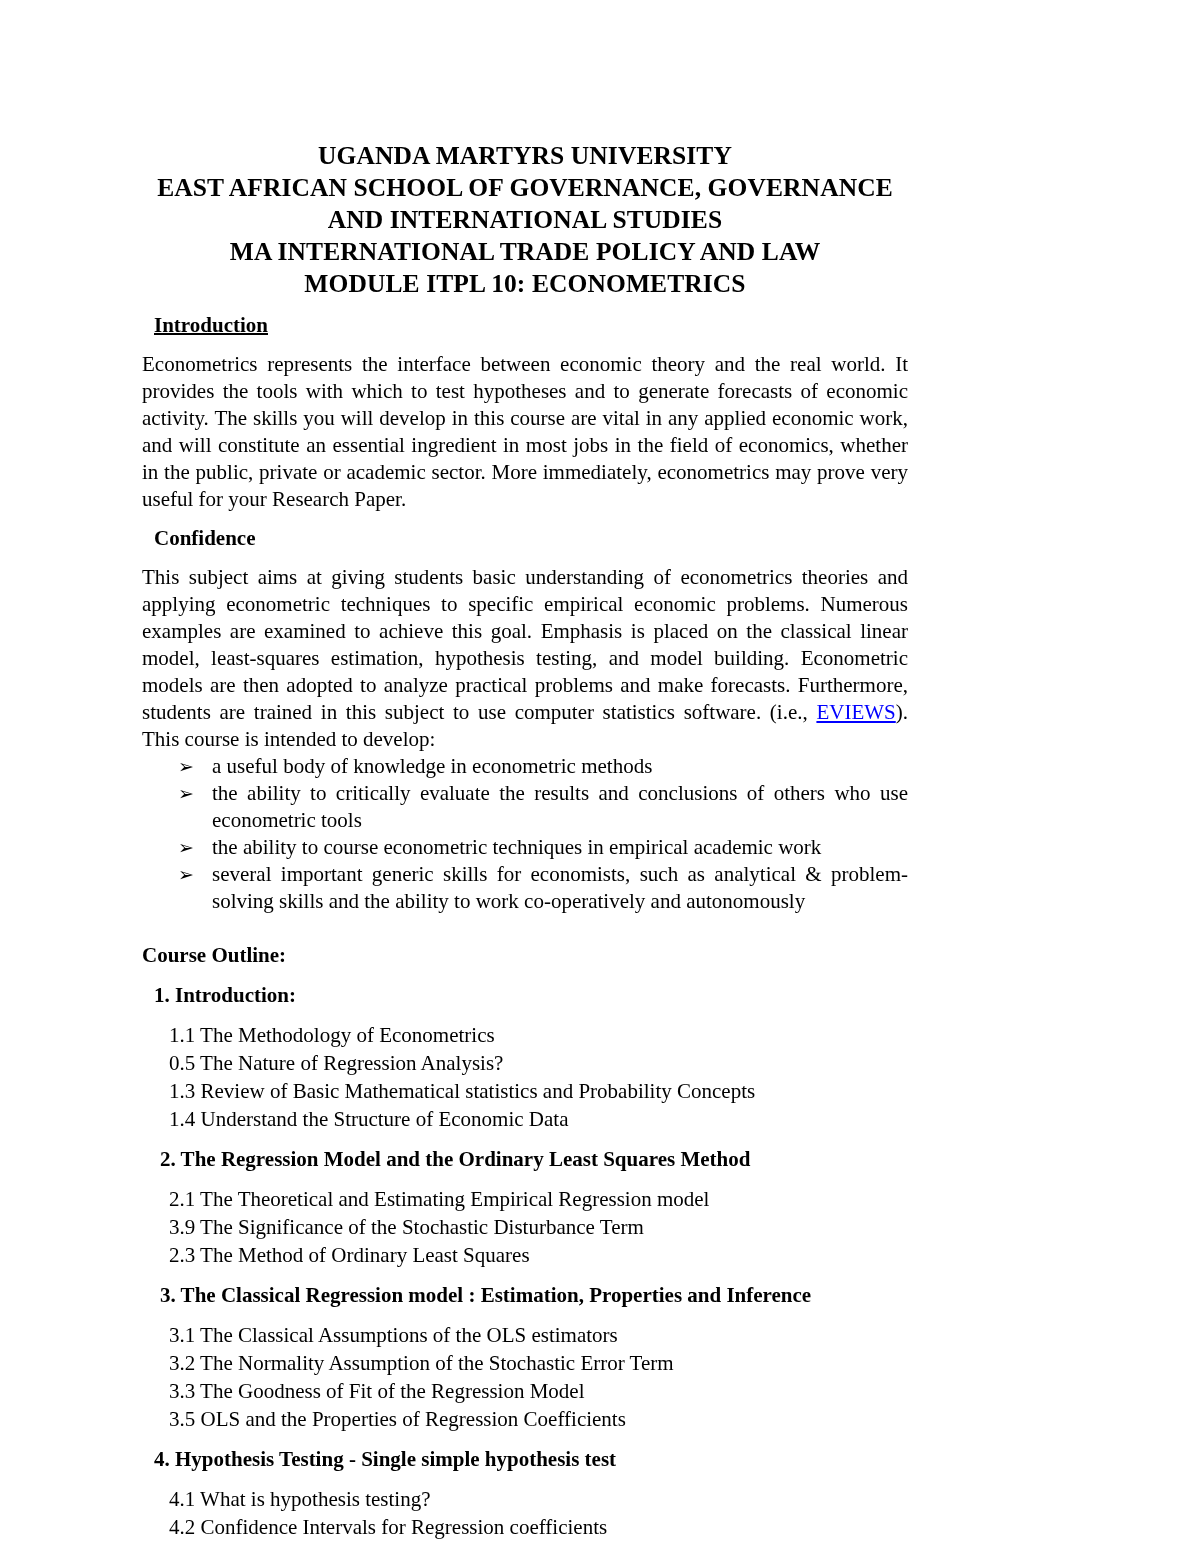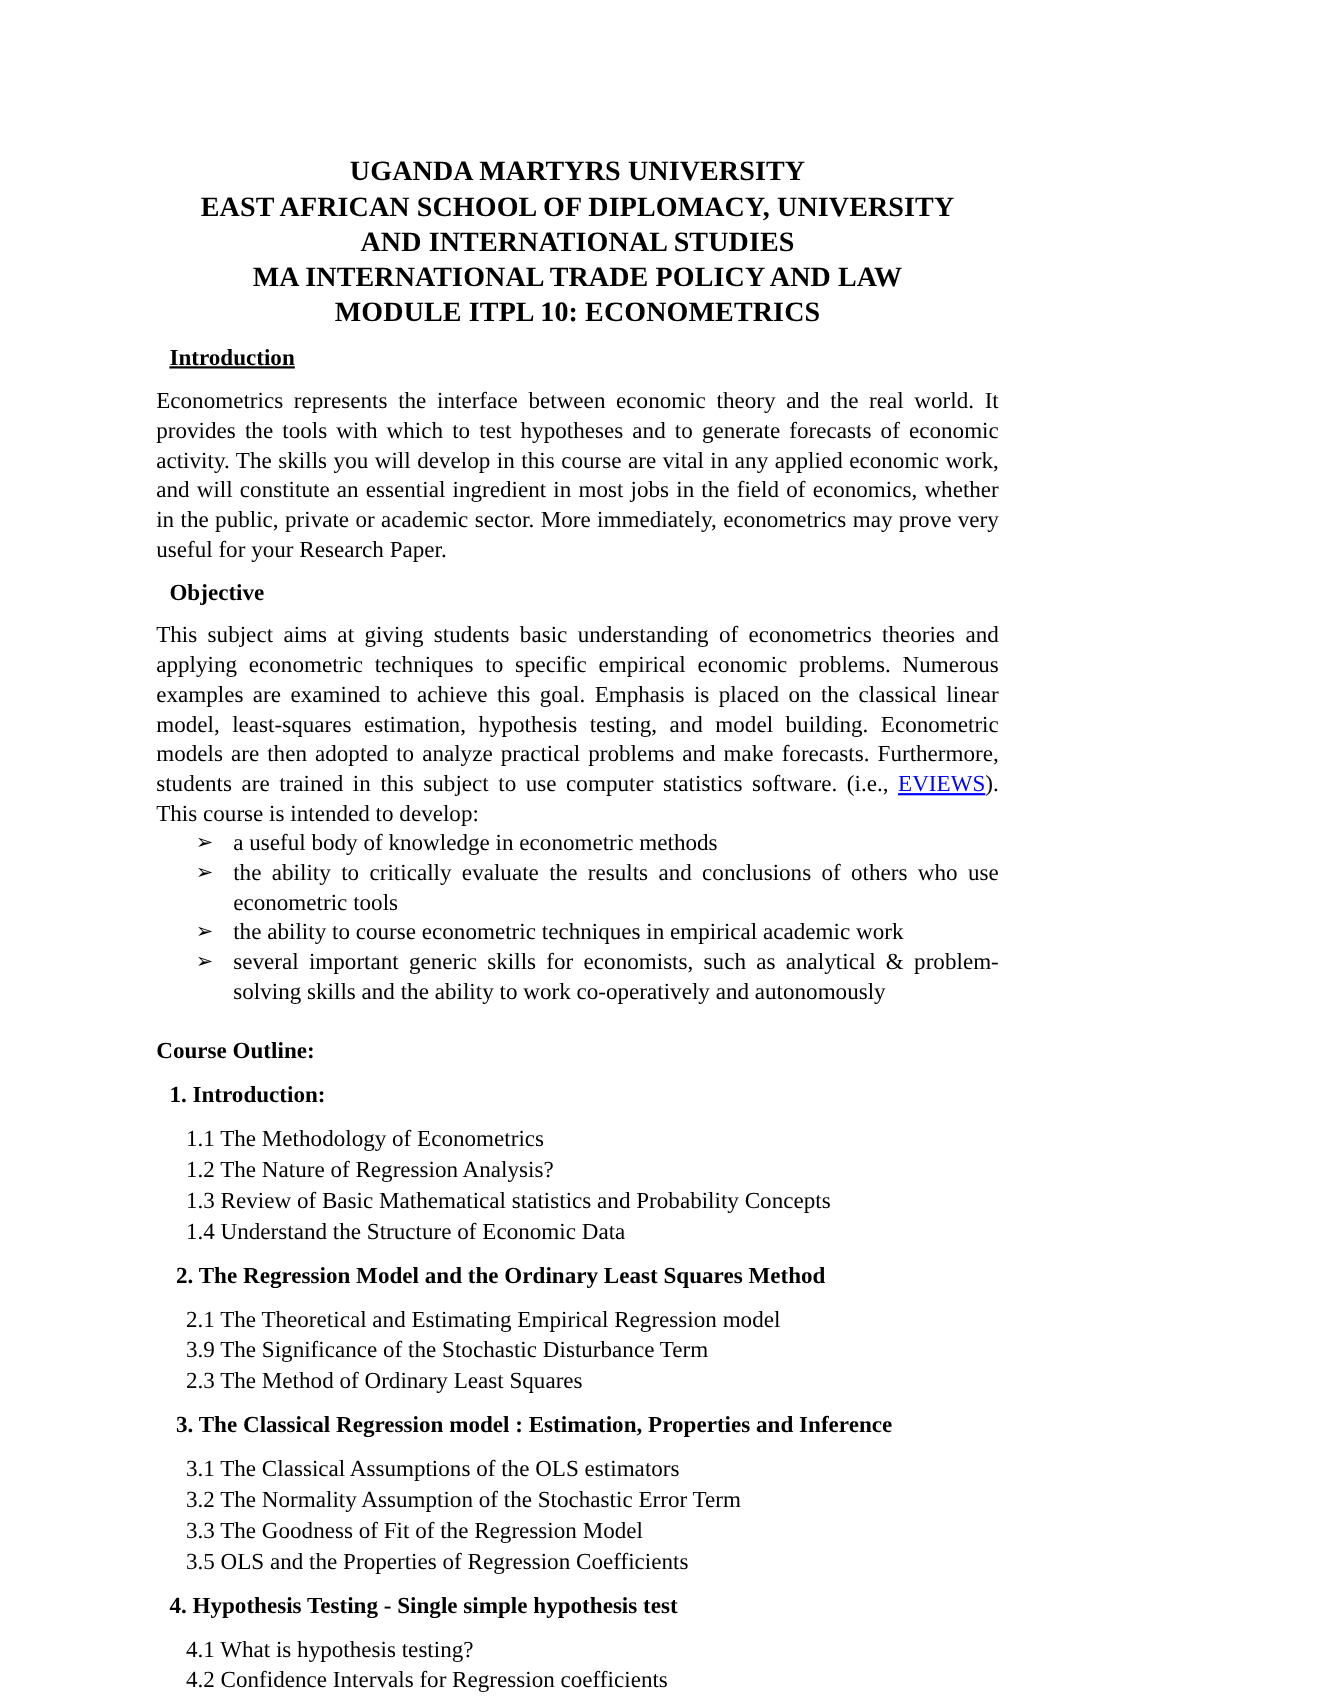--- a/index.html
+++ b/index.html
@@ -114,30 +114,30 @@
     white-space: nowrap;
   }
 </style>
 </head>
 <body>
 
 <div class="page">
 
   <div class="title-block">
     <span class="title-line">UGANDA MARTYRS UNIVERSITY</span>
-    <span class="title-line">EAST AFRICAN SCHOOL OF DIPLOMACY, UNIVERSITY</span>
+    <span class="title-line">EAST AFRICAN SCHOOL OF GOVERNANCE, GOVERNANCE</span>
     <span class="title-line">AND INTERNATIONAL STUDIES</span>
     <span class="title-line">MA INTERNATIONAL TRADE POLICY AND LAW</span>
     <span class="title-line">MODULE ITPL 10: ECONOMETRICS</span>
   </div>
 
   <div class="section-heading underlined">Introduction</div>
   <p class="body">Econometrics represents the interface between economic theory and the real world. It provides the tools with which to test hypotheses and to generate forecasts of economic activity. The skills you will develop in this course are vital in any applied economic work, and will constitute an essential ingredient in most jobs in the field of economics, whether in the public, private or academic sector. More immediately, econometrics may prove very useful for your Research Paper.</p>
 
-  <div class="section-heading">Objective</div>
+  <div class="section-heading">Confidence</div>
   <p class="body"><span>This subject aims at giving students basic understanding of econometrics theories and applying econometric techniques to specific empirical economic problems. Numerous examples are examined to achieve this goal. Emphasis is placed on the classical linear model, least-squares estimation, hypothesis testing, and model building. Econometric models are then adopted to analyze practical problems and make forecasts. Furthermore, students are trained in this subject to use computer statistics software. (i.e., </span><a class="inline-link" href="#">EVIEWS</a><span>). This course is intended to develop:</span></p>
 
   <ul class="arrow-list">
     <li>
       <span class="bullet">➢</span>
       <span class="li-text">a useful body of knowledge in econometric methods</span>
     </li>
     <li>
       <span class="bullet">➢</span>
       <span class="li-text">the ability to critically evaluate the results and conclusions of others who use econometric tools</span>
@@ -151,21 +151,21 @@
       <span class="li-text">several important generic skills for economists, such as analytical &amp; problem-solving skills and the ability to work co-operatively and autonomously</span>
     </li>
   </ul>
 
   <div class="spacer-line"></div>
 
   <div class="outline-title">Course Outline:</div>
 
   <div class="outline-section">1. Introduction:</div>
   <div class="outline-sub">1.1 The Methodology of Econometrics</div>
-  <div class="outline-sub">1.2 The Nature of Regression Analysis?</div>
+  <div class="outline-sub">0.5 The Nature of Regression Analysis?</div>
   <div class="outline-sub">1.3 Review of Basic Mathematical statistics and Probability Concepts</div>
   <div class="outline-sub">1.4 Understand the Structure of Economic Data</div>
 
   <div class="outline-section indented">2. The Regression Model and the Ordinary Least Squares Method</div>
   <div class="outline-sub">2.1 The Theoretical and Estimating Empirical Regression model</div>
   <div class="outline-sub">3.9 The Significance of the Stochastic Disturbance Term</div>
   <div class="outline-sub">2.3 The Method of Ordinary Least Squares</div>
 
   <div class="outline-section indented">3. The Classical Regression model : Estimation, Properties and Inference</div>
   <div class="outline-sub">3.1 The Classical Assumptions of the OLS estimators</div>

